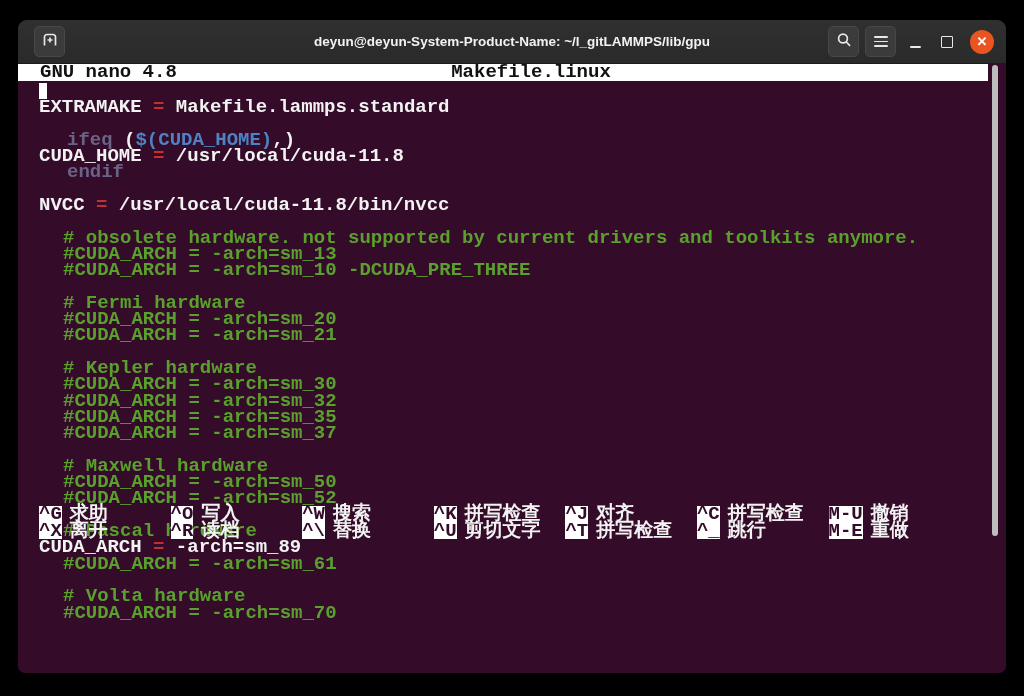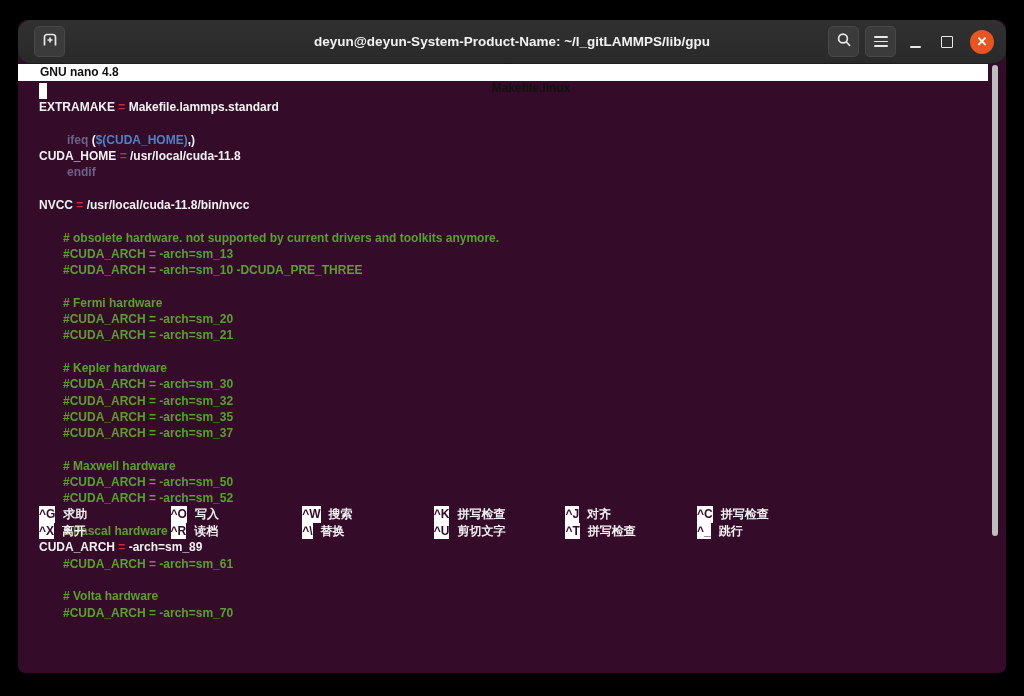--- a/index.html
+++ b/index.html
@@ -3,46 +3,46 @@
 <meta charset="utf-8">
 <style>
   html,body{margin:0;padding:0;background:#000;}
   .screen{position:relative;width:1024px;height:696px;background:#000;overflow:hidden;
           font-family:"Liberation Sans",sans-serif;}
   .window{position:absolute;left:18px;top:20px;width:988px;height:653px;
           border-radius:9px 9px 7px 7px;overflow:hidden;background:var(--terminal_bg,#340c29);
           box-shadow:0 6px 22px rgba(0,0,0,.65);}
   
   .titlebar{position:relative;height:43px;background:linear-gradient(#303030,#2a2a2a);
-            border-bottom:1px solid #1c1c1c;display:flex;align-items:center;border-radius:13px;}
+            border-bottom:1px solid #1c1c1c;display:flex;align-items:center;}
   .tb-title{position:absolute;left:0;right:0;text-align:center;color:#f2f2f2;
             font-weight:bold;font-size:13.5px;pointer-events:none;}
   .tb-btn{width:31px;height:31px;border-radius:5px;background:var(--titlebar_button_bg,#3b3b3b);
           border:1px solid #484848;display:flex;align-items:center;justify-content:center;
           box-sizing:border-box;padding:0;cursor:pointer;}
   .newtab{position:absolute;left:16px;top:6px;}
   .tb-right{position:absolute;right:12px;top:0;height:43px;display:flex;align-items:center;gap:6px;}
   .searchbtn,.menubtn{position:relative;}
   .plainbtn{width:26px;height:31px;background:transparent;border:none;display:flex;
             align-items:center;justify-content:center;padding:0;cursor:pointer;}
   .min-glyph{width:11px;height:2px;background:#e8e8e8;border-radius:1px;margin-top:10px;}
   .max-glyph{width:10px;height:10px;border:1.6px solid #e8e8e8;border-radius:1px;}
   .closebtn{width:24px;height:24px;border-radius:50%;background:var(--close_button,#e95420);
             border:none;display:flex;align-items:center;justify-content:center;
             color:#fff;font-size:13px;font-weight:bold;line-height:1;cursor:pointer;margin-left:4px;}
   .hamburger{display:flex;flex-direction:column;gap:3px;}
   .hamburger i{display:block;width:14px;height:1.8px;background:#e8e8e8;border-radius:1px;}
   
   .terminal{position:relative;height:479px;background:var(--terminal_bg,#340c29);
-            font-family:Liberation Sans, sans-serif;
-            font-weight:bold;font-size:12px;line-height:16.3px;color:var(--text,#f2f2f2);}
+            font-family:Liberation Mono, monospace;
+            font-weight:bold;font-size:19px;line-height:16.3px;color:var(--text,#f2f2f2);}
   .nano-header{position:relative;height:17px;margin-right:18px;background:var(--nano_bar_bg,#fff);
                color:var(--nano_bar_text,#111);}
   .nano-version{position:absolute;left:22px;top:0;}
-  .nano-filename{position:absolute;left:50%;top:16px;transform:translateX(-50%);margin-left:28px;}
+  .nano-filename{position:absolute;left:50%;top:0;transform:translateX(-50%);margin-left:28px;}
   .editor{position:absolute;left:21px;top:19px;right:24px;white-space:pre;}
   .row{height:16.3px;}
   .fg{color:var(--text,#f2f2f2);}
   .eq{color:var(--equals_red,#c23030);}
   .cmt{color:var(--comment_green,#5aa02c);margin-left:24px;}
   .var{color:var(--variable_blue,#4f82c4);}
   .kw{color:var(--keyword_dim,#6b6287);margin-left:28px;}
   .cursor{display:inline-block;width:8.2px;height:16.3px;background:#fff;vertical-align:top;}
   
   .scrollbar{position:absolute;top:1px;bottom:7px;right:8px;width:6px;border-radius:3px;
@@ -128,20 +128,24 @@
               <div class="sc-item"><span class="sc-key">^U</span><span class="sc-label">剪切文字</span></div>
             </div>
             <div class="sc-col">
               <div class="sc-item"><span class="sc-key">^J</span><span class="sc-label">对齐</span></div>
               <div class="sc-item"><span class="sc-key">^T</span><span class="sc-label">拼写检查</span></div>
             </div>
             <div class="sc-col">
               <div class="sc-item"><span class="sc-key">^C</span><span class="sc-label">拼写检查</span></div>
               <div class="sc-item"><span class="sc-key">^_</span><span class="sc-label">跳行</span></div>
             </div>
+            <div class="sc-col">
+              <div class="sc-item"><span class="sc-key">M-U</span><span class="sc-label">撤销</span></div>
+              <div class="sc-item"><span class="sc-key">M-E</span><span class="sc-label">重做</span></div>
+            </div>
           </div>
       </div>
 
       <div class="scrollbar"></div>
     </div>
 
   </div>
 </div>
 
 </body></html>

